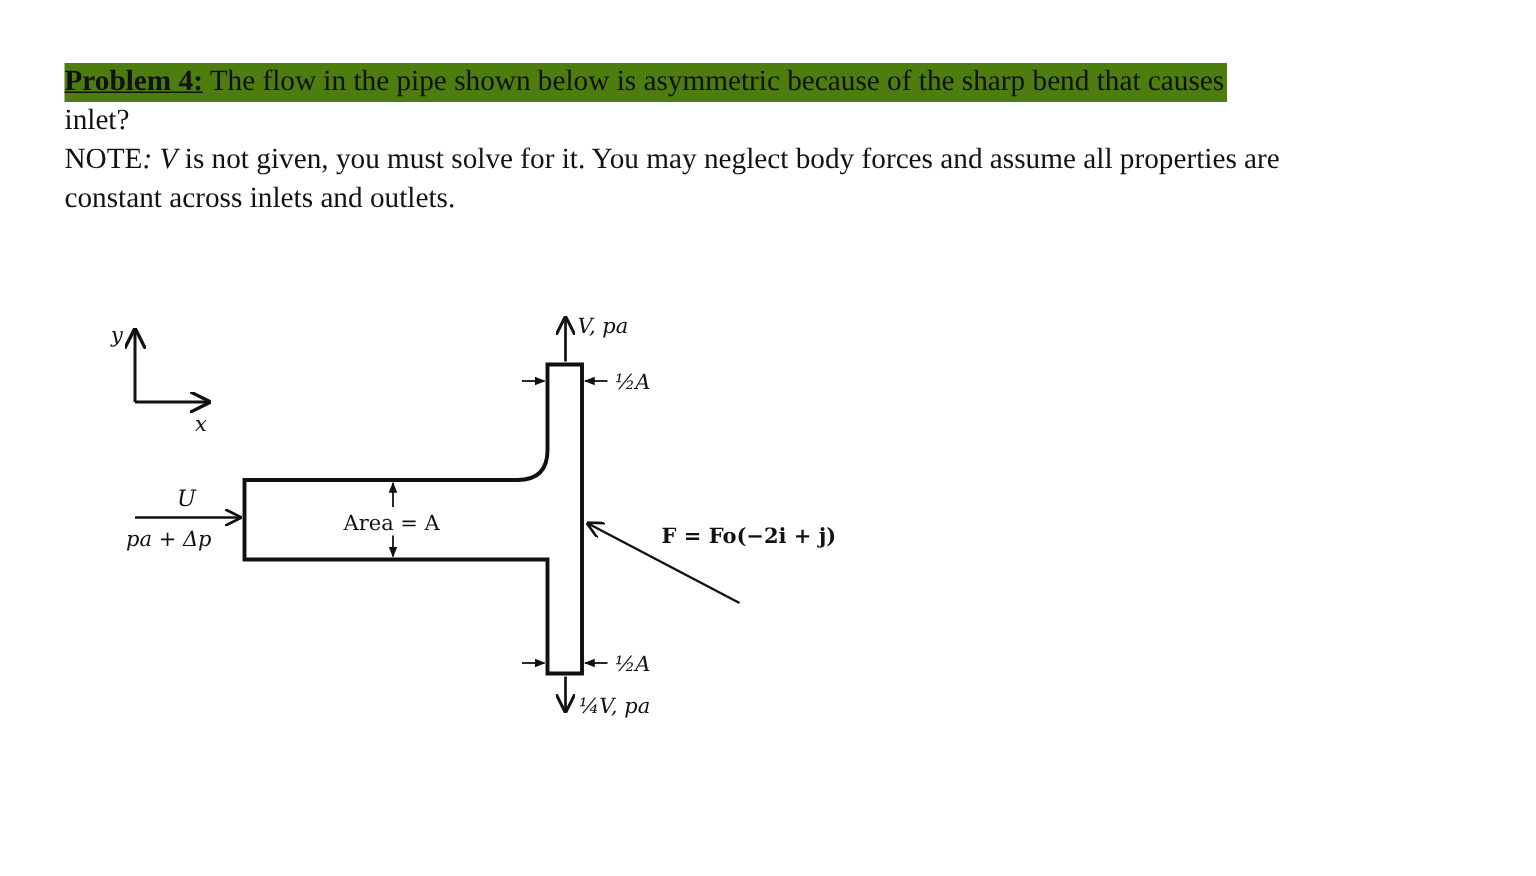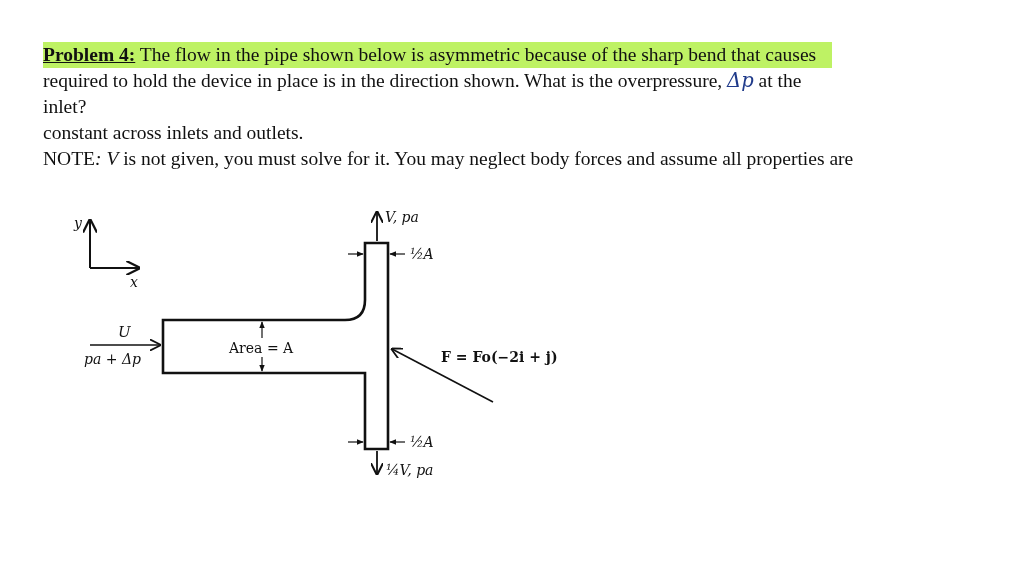--- a/index.html
+++ b/index.html
@@ -3,36 +3,35 @@
 <meta charset="utf-8">
 <style>
   html, body { margin: 0; padding: 0; background: #ffffff; }
   body { width: 1024px; height: 584px; position: relative; overflow: hidden; }
   .doc {
     position: absolute; left: 43px; top: 42px; width: 960px;
     font-family: "Liberation Serif", "DejaVu Serif", serif;
     font-size: 19.5px; line-height: 26px; color: #111;
   }
   .line { white-space: nowrap; display: block; }
-  .hl { background: #bef264; display: inline-block; padding-right: 16px; }
+  .hl { background: #4d7c0f; display: inline-block; padding-right: 2px; }
   .prob { font-weight: bold; text-decoration: underline; }
   .math { font-style: italic; color: #1f3a8a; font-family: "DejaVu Serif", serif; }
   .it { font-style: italic; }
   .diagram { position: absolute; left: 0; top: 0; width: 1024px; height: 584px; }
   .dlabel { font-family: "DejaVu Serif", "Liberation Serif", serif; fill: #111; }
 </style>
 </head>
 <body>
 
 <div class="doc">
   <span class="line"><span class="hl"><span class="prob">Problem 4:</span><span> The flow in the pipe shown below is asymmetric because of the sharp bend that causes</span></span></span>
-  <span class="line"><span>required to hold the device in place is in the direction shown. What is the overpressure, </span><span class="math">Δp</span><span> at the</span></span>
   <span class="line">inlet?</span>
+  <span class="line"><span>NOTE</span><span class="it">:</span> <span class="it">V</span><span> is not given, you must solve for it. You may neglect body forces and assume all properties are</span></span>
   <span class="line">constant across inlets and outlets.</span>
-  <span class="line"><span>NOTE</span><span class="it">:</span> <span class="it">V</span><span> is not given, you must solve for it. You may neglect body forces and assume all properties are</span></span>
 </div>
 
 <svg class="diagram" viewBox="0 0 1024 584" xmlns="http://www.w3.org/2000/svg">
   <defs>
     <marker id="ah" viewBox="0 0 10 10" refX="9" refY="5" markerWidth="7" markerHeight="7" orient="auto-start-reverse">
       <path d="M0,0 L10,5 L0,10" fill="none" stroke="#111" stroke-width="1.6"></path>
     </marker>
     <marker id="ahs" viewBox="0 0 10 10" refX="9" refY="5" markerWidth="6" markerHeight="6" orient="auto">
       <path d="M0,1 L10,5 L0,9 Z" fill="#111"></path>
     </marker>

